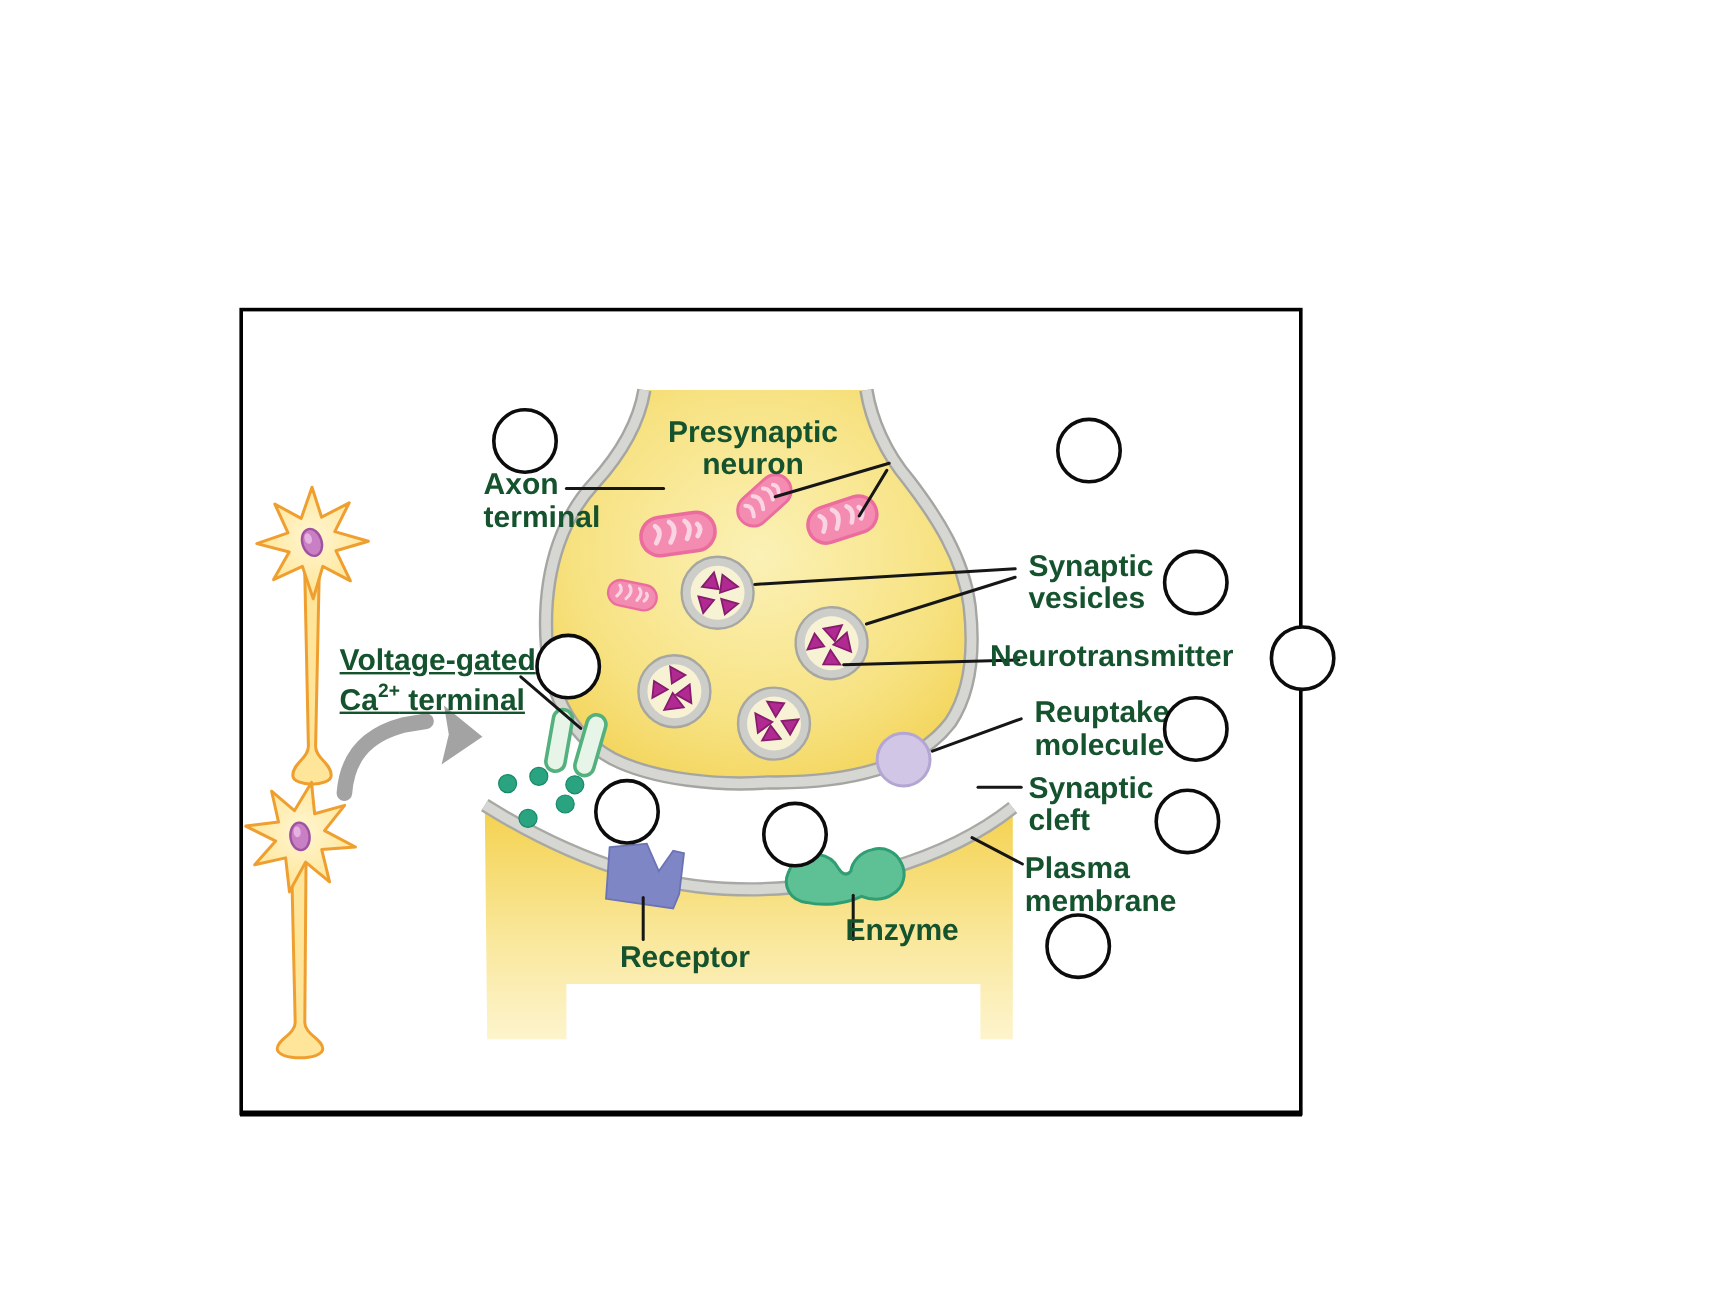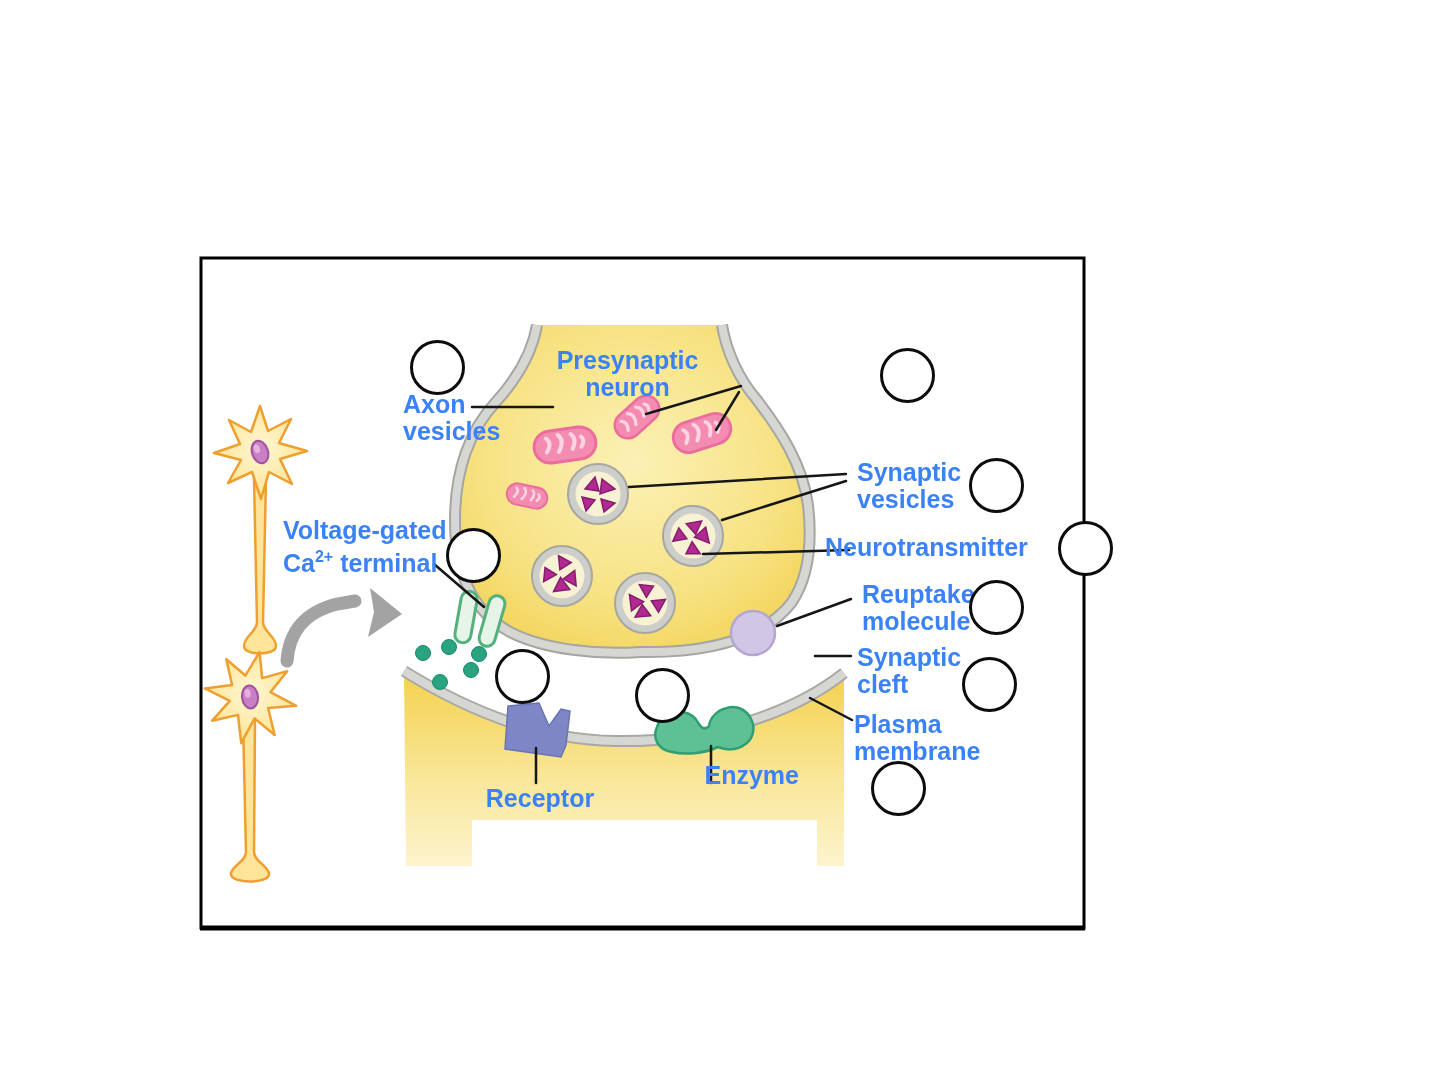--- a/index.html
+++ b/index.html
@@ -1,32 +1,32 @@
 <!DOCTYPE html>
 <html><head>
 <meta charset="utf-8">
 <style>
   html,body{margin:0;padding:0;background:#ffffff;}
   #page{position:relative;width:1440px;height:1080px;background:#ffffff;overflow:hidden;
         font-family:"Liberation Sans",sans-serif;}
   #diagram-svg{position:absolute;left:190px;top:240px;width:940px;height:710px;}
-  .lbl{position:absolute;font-weight:bold;font-size:25px;line-height:27px;color:#3b82f6;
+  .lbl{position:absolute;font-weight:bold;font-size:25px;line-height:27px;color:#14532d;
        white-space:pre-line;z-index:5;}
   .lbl sup{font-size:16px;position:relative;top:-1px;vertical-align:super;font-weight:bold;}
   .blank{position:absolute;width:55px;height:55px;box-sizing:border-box;
          border:3.5px solid #0c0c0c;border-radius:50%;background:#ffffff;z-index:8;}
   #lbl-presynaptic{left:520px;top:347px;width:215px;text-align:center;}
   #lbl-axon-terminal{left:403px;top:391px;}
-  #lbl-voltage{left:283px;top:517px;}
+  #lbl-voltage{left:283px;top:537px;text-decoration:underline;}
   #lbl-syn-vesicles{left:857px;top:459px;}
   #lbl-neurotransmitter{left:825px;top:534px;}
   #lbl-reuptake{left:862px;top:581px;}
   #lbl-cleft{left:857px;top:644px;}
   #lbl-plasma{left:854px;top:711px;}
-  #lbl-receptor{left:455px;top:785px;width:170px;text-align:center;}
+  #lbl-receptor{left:455px;top:785px;width:170px;text-align:right;}
   #lbl-enzyme{left:629px;top:762px;width:170px;text-align:right;}
   #blank-1{left:410px;top:340px;}   #blank-2{left:880px;top:348px;}
   #blank-3{left:969px;top:458px;}   #blank-4{left:1058px;top:521px;}
   #blank-5{left:446px;top:528px;}   #blank-6{left:969px;top:580px;}
   #blank-7{left:962px;top:657px;}   #blank-8{left:495px;top:649px;}
   #blank-9{left:635px;top:668px;}   #blank-10{left:871px;top:761px;}
 </style>
 </head>
 <body>
 
@@ -143,21 +143,21 @@
       <line x1="810" y1="698" x2="852" y2="720"></line>
       <line x1="434" y1="564" x2="484" y2="607"></line>
       <line x1="536" y1="748" x2="536" y2="783"></line>
       <line x1="711" y1="746" x2="711" y2="783"></line>
     </g>
   </svg>
 
   <div class="lbl" id="lbl-presynaptic">Presynaptic
 neuron</div>
   <div class="lbl" id="lbl-axon-terminal">Axon
-vesicles</div>
+terminal</div>
   <div class="lbl" id="lbl-voltage"><span style="display:block">Voltage-gated</span><span>Ca</span><sup>2+</sup><span> terminal</span></div>
   <div class="lbl" id="lbl-syn-vesicles">Synaptic
 vesicles</div>
   <div class="lbl" id="lbl-neurotransmitter">Neurotransmitter</div>
   <div class="lbl" id="lbl-reuptake">Reuptake
 molecule</div>
   <div class="lbl" id="lbl-cleft">Synaptic
 cleft</div>
   <div class="lbl" id="lbl-plasma">Plasma
 membrane</div>

